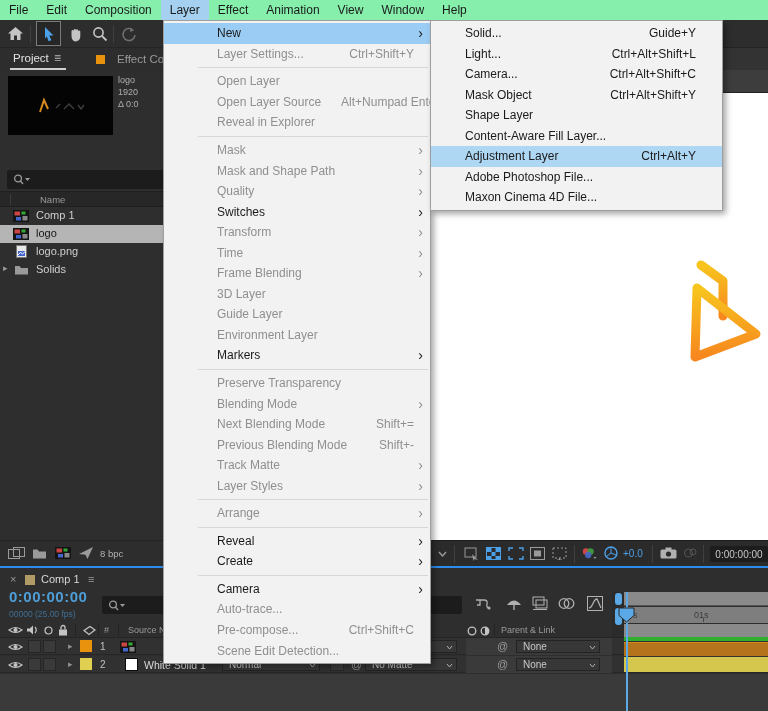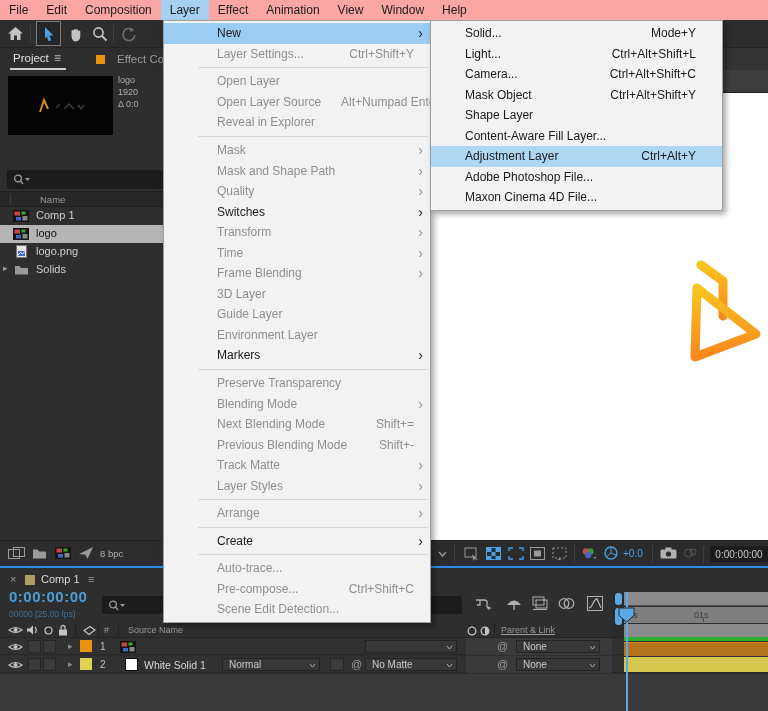--- a/index.html
+++ b/index.html
@@ -2,21 +2,21 @@
 <html style="--accent_blue: #2d8ceb; --menubar_highlight: #a5d0f0; --menu_highlight: #9bccf3; --submenu_highlight: #aed7f4; --label_orange: #e8920d; --label_yellow: #e0d052; --bar_orange: #b5741c; --bar_yellow: #d5c74e; --green_line: #2fae2f; --timecode_blue: #4e9fd8; --logo_yellow: #f7c51e; --logo_orange: #f7871e;"><head>
 <meta charset="utf-8">
 <style>
   html,body{margin:0;padding:0;background:#555;}
   #app{position:relative;width:768px;height:711px;background:#2e2e2e;overflow:hidden;
        font-family:"Liberation Sans",sans-serif;-webkit-font-smoothing:antialiased;}
   #app *{box-sizing:border-box;}
   .abs{position:absolute;}
 
   
-  .menubar{position:absolute;left:0;top:0;width:768px;height:20px;background:#fca5a5;
+  .menubar{position:absolute;left:0;top:0;width:768px;height:20px;background:#86efac;
            display:flex;align-items:stretch;font-size:12px;color:#1a1a1a;z-index:60;}
   .mb-item{padding:0 9px;display:flex;align-items:center;cursor:default;}
   .mb-item.active{background:var(--menubar_highlight);}
 
   
   .toolbar{position:absolute;left:0;top:20px;width:768px;height:28px;background:#2d2d2d;
            border-bottom:1px solid #242424;z-index:1;}
   .vsep{position:absolute;width:1px;height:18px;top:5px;background:#3f3f3f;}
   .toolbox{position:absolute;top:1px;width:25px;height:25px;border:1px solid #7a7a7a;background:#262626;
            display:flex;align-items:center;justify-content:center;}
@@ -369,21 +369,21 @@
     <span class="abs" style="left:118px;top:2px;width:1px;height:12px;background:#232323;"></span>
     <span class="abs" style="left:128px;top:3px;">Source Name</span>
     <svg class="ic abs" style="left:467px;top:4px;" width="10" height="10">
       <circle cx="5" cy="5" r="3.8" fill="none" stroke="#c4c4c4" stroke-width="1.3"></circle>
     </svg>
     <svg class="ic abs" style="left:480px;top:4px;" width="10" height="10">
       <circle cx="5" cy="5" r="3.8" fill="none" stroke="#c4c4c4" stroke-width="1.3"></circle>
         <path d="M5 1.2 A3.8 3.8 0 0 1 5 8.8 Z" fill="#c4c4c4"></path>
     </svg>
     <span class="abs" style="left:494px;top:2px;width:1px;height:12px;background:#232323;"></span>
-    <span class="abs" style="left:501px;top:3px;text-decoration:underline;">Parent &amp; Link</span>
+    <span class="abs" style="left:501px;top:3px;">Parent &amp; Link</span>
   </div>
 
   <div class="tl-row" style="top:638px;">
     <svg class="ic abs" style="left:8px;top:4px;" width="15" height="10">
       <path d="M1 5 Q7.5 0 14 5 Q7.5 10 1 5 Z" fill="none" stroke="#c4c4c4" stroke-width="1.2"></path>
         <circle cx="7.5" cy="5" r="2" fill="#c4c4c4"></circle>
     </svg>
     <span class="avcell" style="left:28px;"></span>
     <span class="avcell" style="left:43px;"></span>
     <span class="abs" style="left:68px;top:3px;font-size:9px;color:#909090;">▸</span>
@@ -552,40 +552,48 @@
       <span>Layer Styles</span>
         <span class="arr"></span>
     </div>
     <div class="msep"></div>
     <div class="mi dis">
       <span>Arrange</span>
         <span class="arr"></span>
     </div>
     <div class="msep"></div>
     <div class="mi">
+      <span>Reveal</span>
+        <span class="arr"></span>
+    </div>
+    <div class="mi">
       <span>Create</span>
         <span class="arr"></span>
     </div>
     <div class="msep"></div>
+    <div class="mi">
+      <span>Camera</span>
+        <span class="arr"></span>
+    </div>
     <div class="mi dis">
       <span>Auto-trace...</span>
     </div>
     <div class="mi dis">
       <span>Pre-compose...</span>
       <span class="ms">Ctrl+Shift+C</span>
     </div>
     <div class="mi dis">
       <span>Scene Edit Detection...</span>
     </div>
   </div>
 
   <div class="menu" id="new-submenu">
     <div class="mi">
       <span>Solid...</span>
-      <span class="ms">Mode+Y</span>
+      <span class="ms">Guide+Y</span>
     </div>
     <div class="mi">
       <span>Light...</span>
       <span class="ms">Ctrl+Alt+Shift+L</span>
     </div>
     <div class="mi">
       <span>Camera...</span>
       <span class="ms">Ctrl+Alt+Shift+C</span>
     </div>
     <div class="mi">

